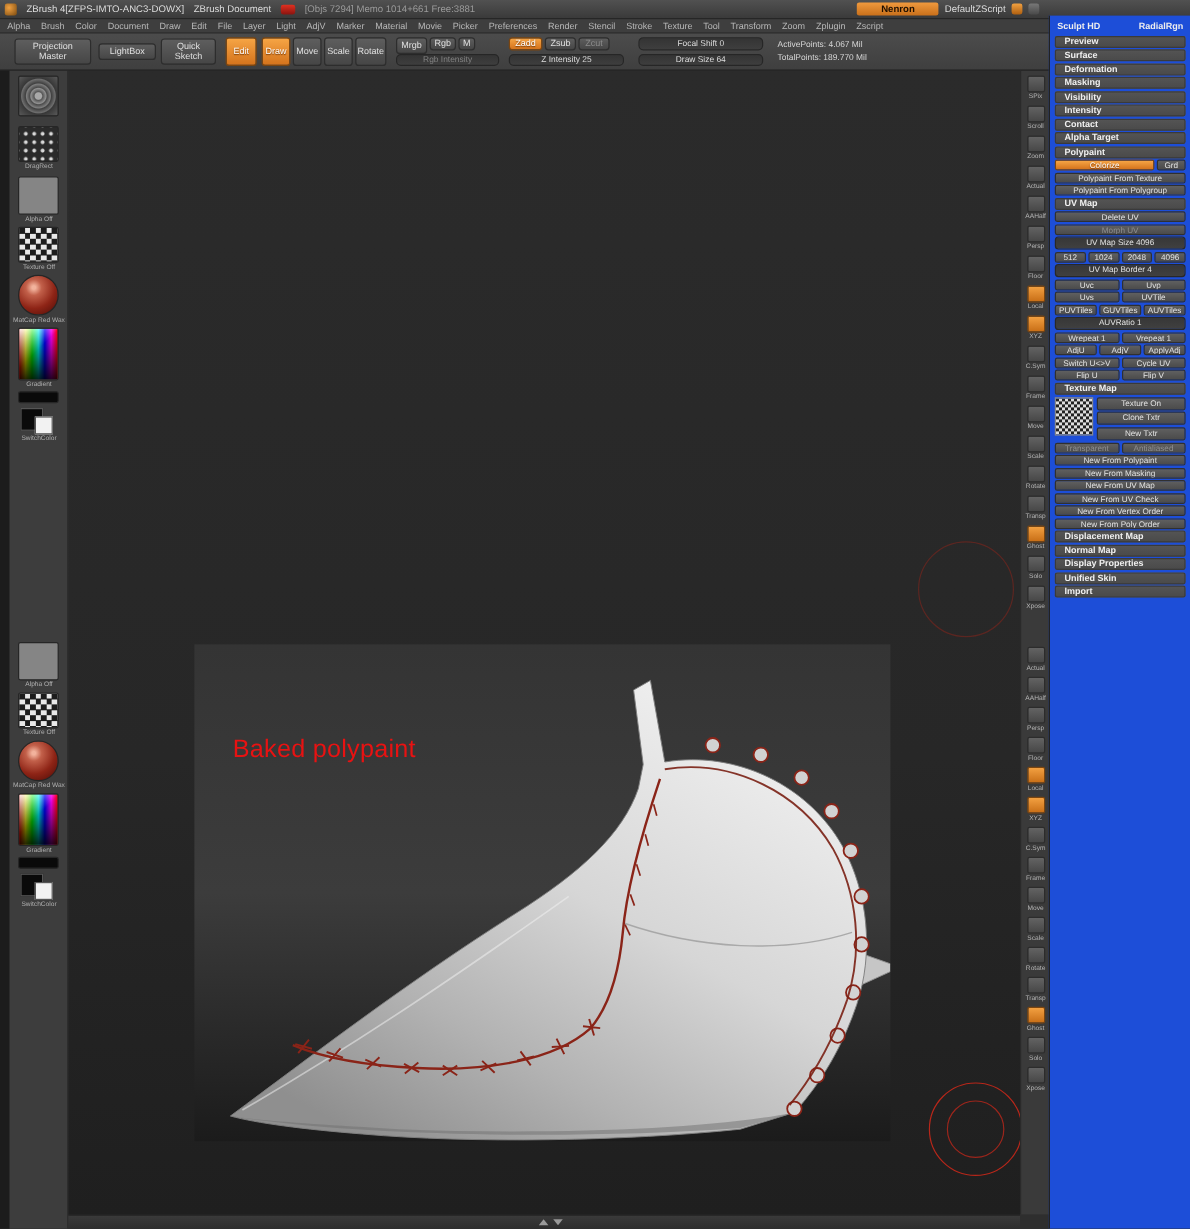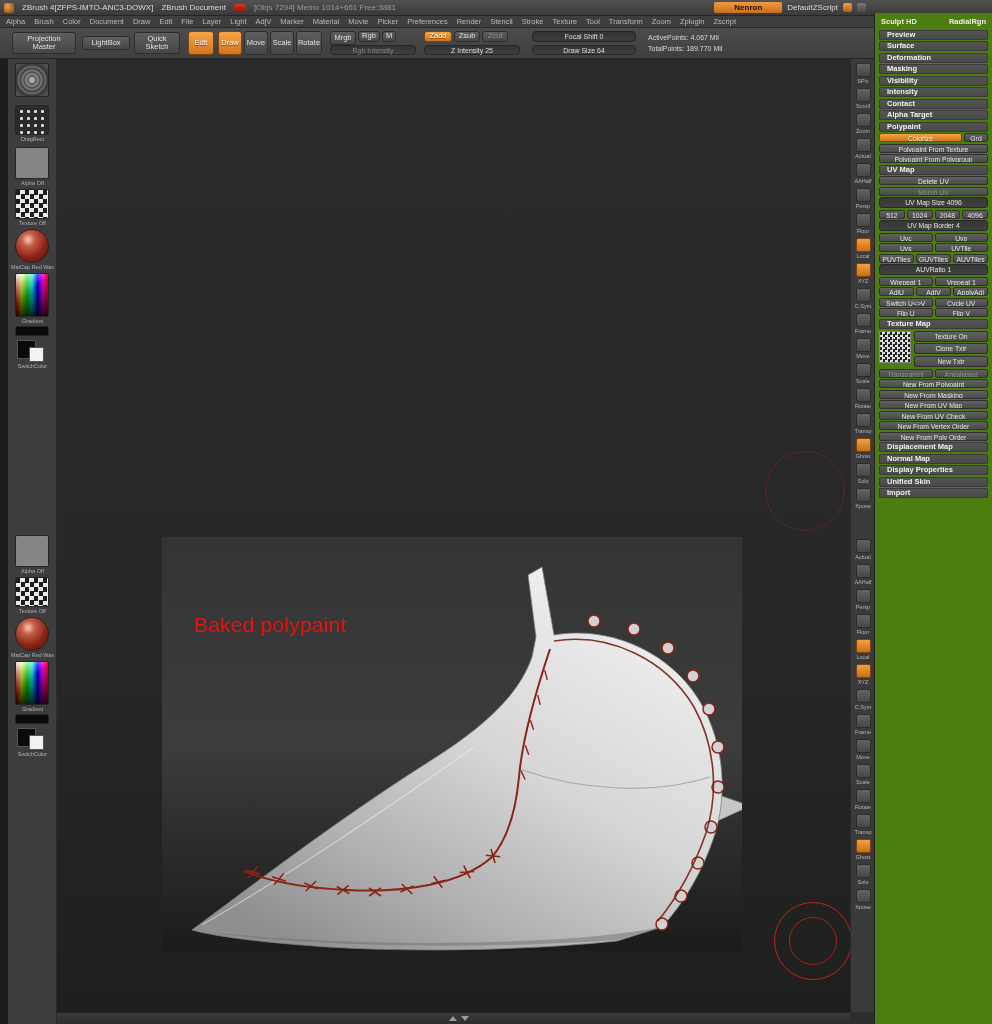--- a/index.html
+++ b/index.html
@@ -78,21 +78,21 @@
   
   .right-shelf{position:absolute;left:850px;top:59px;width:24px;height:953px;background:#3a3a3a;
     border-left:1px solid #2a2a2a;box-sizing:border-box;}
   .shelf-group{position:absolute;left:1px;width:22px;display:flex;flex-direction:column;}
   .shelf-item{height:25px;display:flex;flex-direction:column;align-items:center;justify-content:center;}
   .shelf-icon{width:15px;height:14px;border-radius:2px;background:linear-gradient(#636363,#474747);
     border:1px solid #2c2c2c;box-sizing:border-box;}
   .shelf-icon.accent{background:linear-gradient(#f2a041,#c96f17);border-color:#7a4510;}
   .shelf-label{font-size:5.5px;color:#b5b5b5;margin-top:1px;}
   
-  .tool-panel{position:absolute;left:874px;top:13px;width:118px;height:1011px;background:#4d7c0f;
+  .tool-panel{position:absolute;left:874px;top:13px;width:118px;height:1011px;background:#1d4ed8;
     border-left:1px solid #222;box-sizing:border-box;padding:2px 4px;}
   .panel-hdr{display:flex;justify-content:space-between;align-items:center;height:13px;
     font-size:7.5px;font-weight:bold;color:#eee;padding:0 2px;}
   .sec{height:10px;line-height:10px;margin:1.5px 0;background:linear-gradient(#555,#494949);
     border-radius:2px;font-size:7.5px;font-weight:bold;color:#f0f0f0;padding-left:8px;
     box-shadow:inset 0 0 0 1px #3a3a3a;}
   .prow{display:flex;gap:2px;margin:1.5px 0;}
   .pbtn{flex:1;height:9px;line-height:9px;background:linear-gradient(#606060,#4b4b4b);
     border:1px solid #303030;border-radius:2px;font-size:6.8px;color:#e4e4e4;text-align:center;
     box-sizing:border-box;overflow:hidden;white-space:nowrap;}

